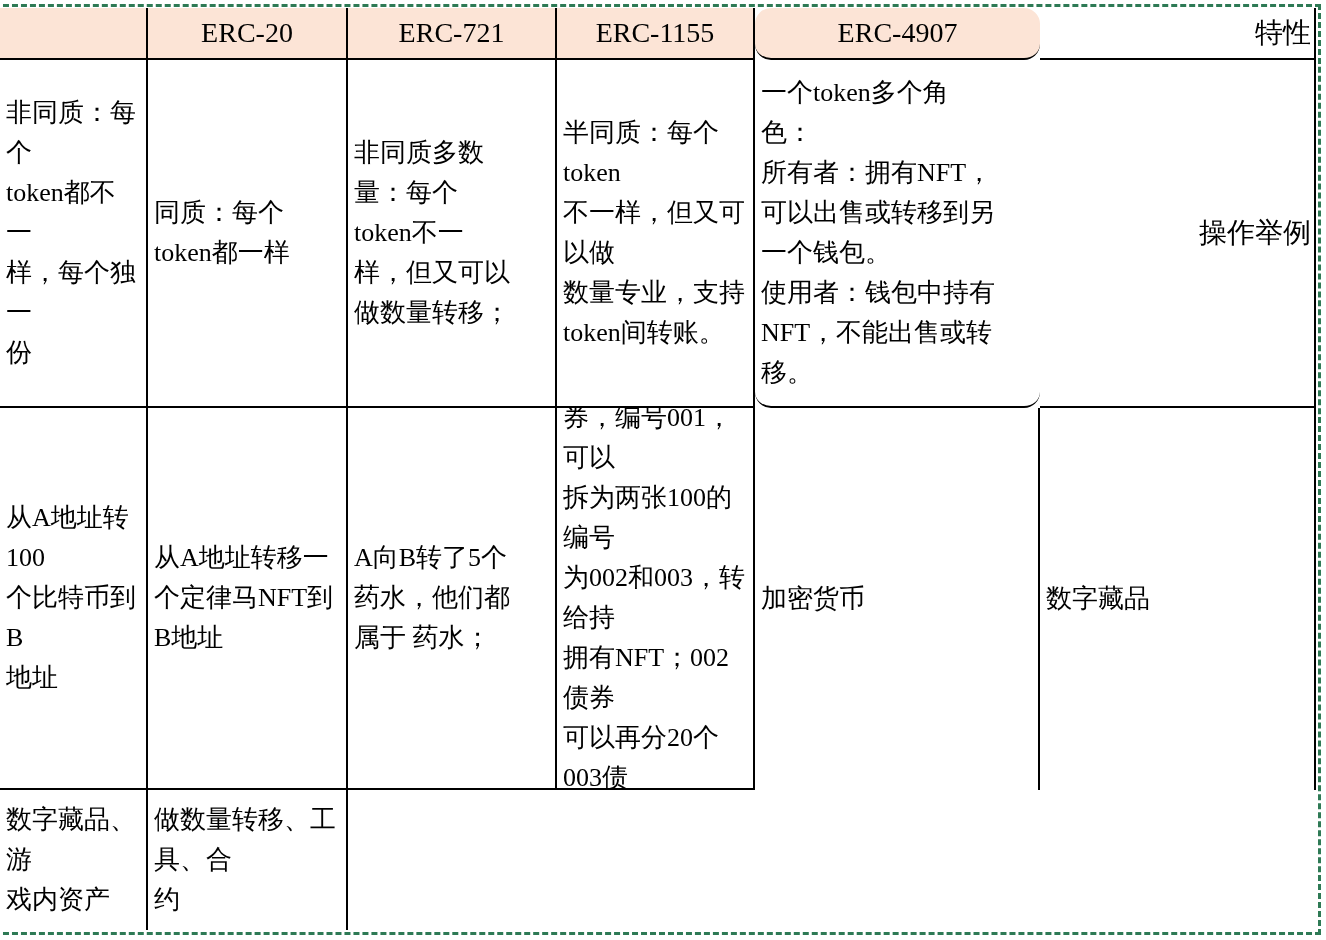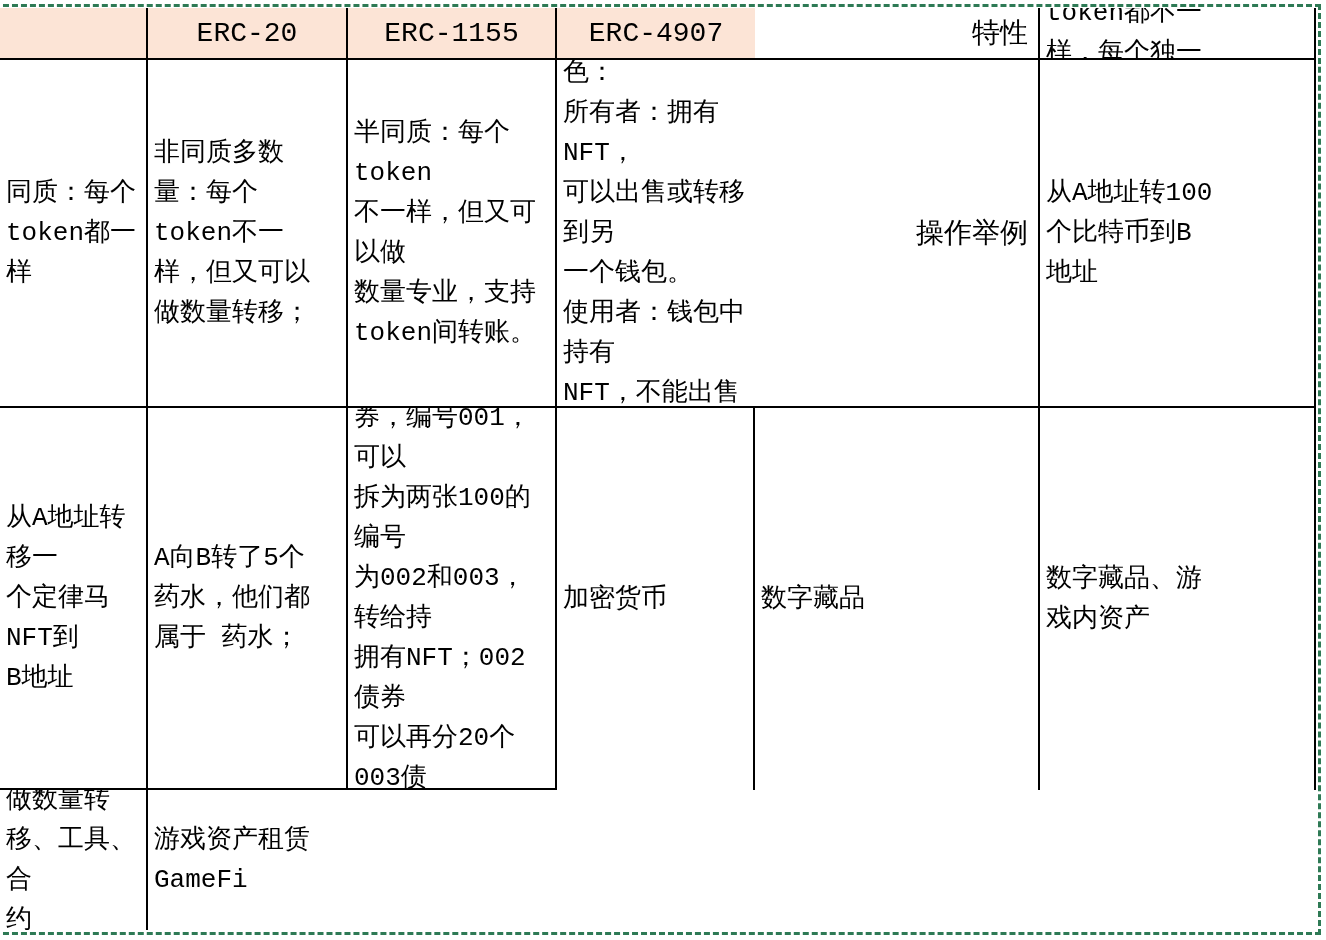--- a/index.html
+++ b/index.html
@@ -1,21 +1,21 @@
 <!DOCTYPE html>
 <html style="--header_bg: #fce4d6; --border: #000000; --marquee: #2e7a55;"><head>
 <meta charset="utf-8">
 <style>
   html,body{margin:0;padding:0;}
   .screen{
     position:relative;
     width:1326px;height:940px;
     background:#ffffff;
     overflow:hidden;
-    font-family:Liberation Mono, monospace;
+    font-family:Liberation Serif, serif;
     color:#000;
   }
   
   .marquee{
     position:absolute;
     top:4px;bottom:5px;
     left:-6px;right:5px;
     border:3px dashed var(--marquee,#2e7a55);
     pointer-events:none;
   }
@@ -28,48 +28,49 @@
     grid-template-rows:52px 348px 382px 140px;
   }
   .c{
     border-right:2px solid var(--border,#000);
     border-bottom:2px solid var(--border,#000);
     display:flex;
     align-items:center;
     box-sizing:border-box;
     overflow:hidden;
   }
-  .last-col{border-right:none;}
+  .last-col{border-right:none;border-radius:16px;}
   .last-row{border-bottom:none;}
   .hc{
     background:var(--header_bg,#fce4d6);
     justify-content:center;
     font-size:28px;
   }
   .lab{
     justify-content:flex-end;
-    padding-right:10px;
+    padding-right:3px;
     font-size:28px;
     white-space:nowrap;
   }
   .dat{
     padding:0 8px 0 6px;
     font-size:26px;
     line-height:40px;
     white-space:pre-line;
   }
 </style>
 </head>
 <body>
 
 <div class="screen">
   <div class="grid">
 
     <div class="c hc"></div>
     <div class="c hc">ERC-20</div>
+    <div class="c hc">ERC-721</div>
     <div class="c hc">ERC-1155</div>
     <div class="c hc last-col">ERC-4907</div>
 
     <div class="c lab">特性</div>
     <div class="c dat">非同质：每个
 token都不一
 样，每个独一
 份</div>
     <div class="c dat">同质：每个
 token都一样</div>
@@ -110,18 +111,17 @@
 可以再分20个003债
 券，此时002价值80
 元，003价值120元；</div>
 
     <div class="c dat last-row">加密货币</div>
     <div class="c dat last-row">数字藏品</div>
     <div class="c dat last-row">数字藏品、游
 戏内资产</div>
     <div class="c dat last-row">做数量转移、工具、合
 约</div>
-    <div class="c dat last-col last-row">游戏资产租赁GameFi</div>
 
   </div>
 
   <div class="marquee"></div>
 </div>
 
 </body></html>

